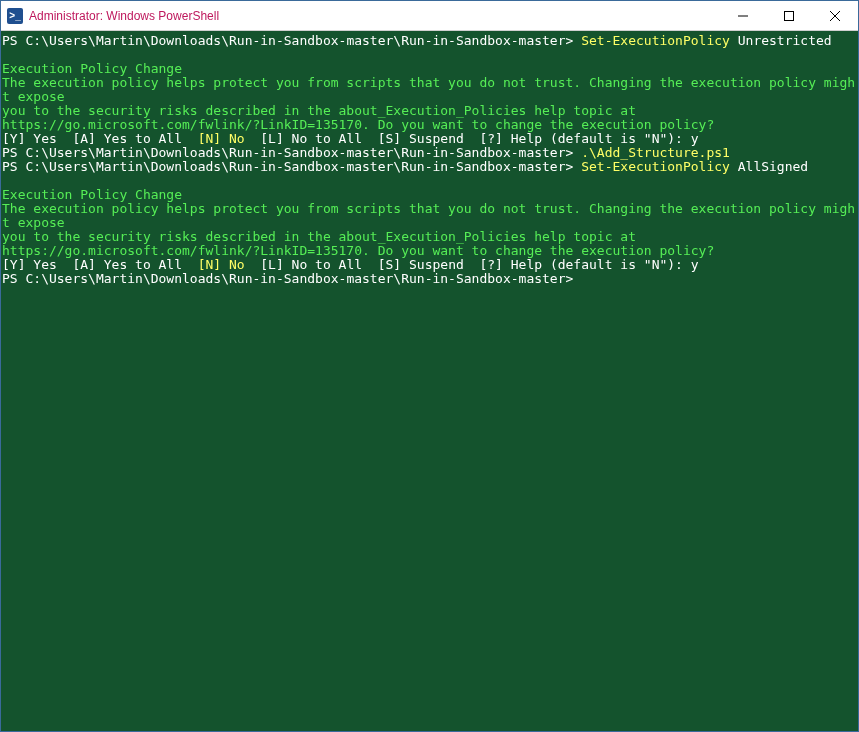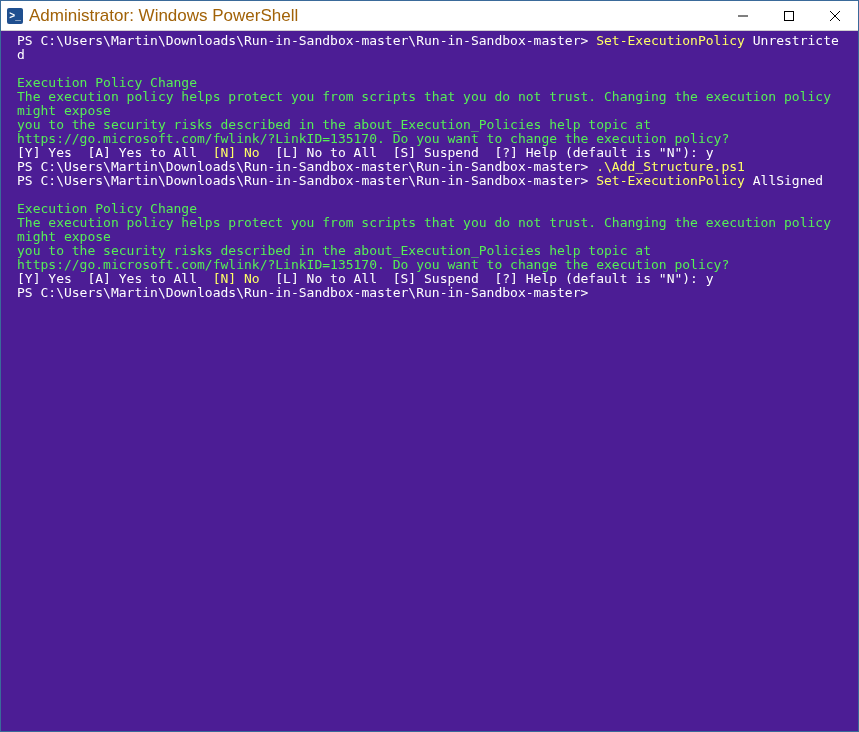--- a/index.html
+++ b/index.html
@@ -40,42 +40,42 @@
     background: #1f4f8f;
     border-radius: 2px;
     display: flex;
     align-items: center;
     justify-content: center;
     color: #fff;
     font-size: 10px;
     font-weight: bold;
   }
   .title-text {
-    font-size: 17px;
-    color: #a16207;
+    font-size: 12px;
+    color: #be185d;
   }
   .titlebar-right {
     display: flex;
     height: 100%;
   }
   .tb-btn {
     width: 46px;
     height: 100%;
     display: flex;
     align-items: center;
     justify-content: center;
     font-size: 12px;
     color: #000;
     cursor: default;
   }
   .tb-btn svg { display: block; }
   .terminal {
     flex: 1;
-    background: #4c1d95;
-    padding: 3px 16px;
+    background: #14532d;
+    padding: 3px 1px;
     font-family: Consolas, "Lucida Console", monospace;
     font-size: 13px;
     line-height: 14px;
     color: #ffffff;
     overflow: hidden;
     white-space: pre-wrap;
     word-break: break-all;
   }
   .line { display: block; min-height: 14px; }
   .c-white  { color: #ffffff; }

